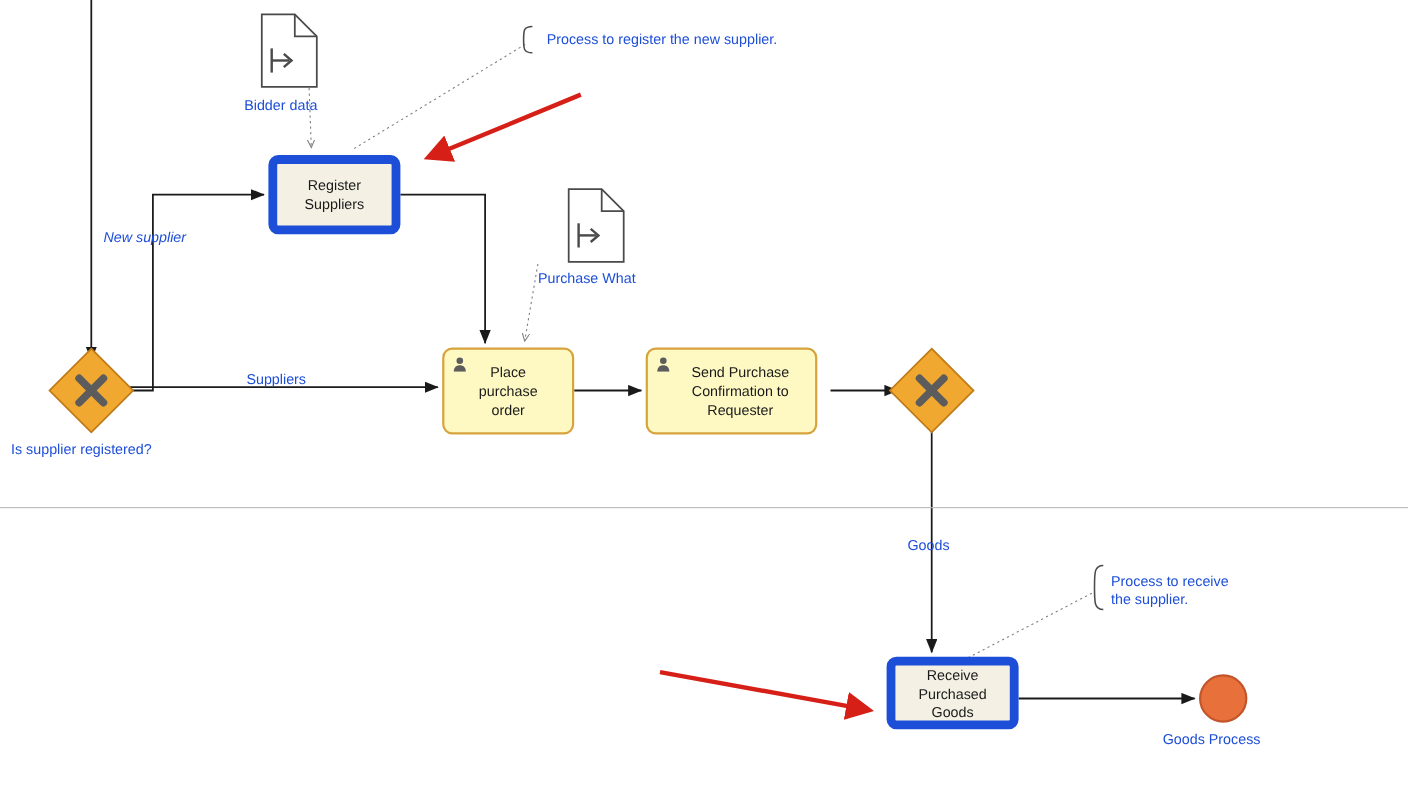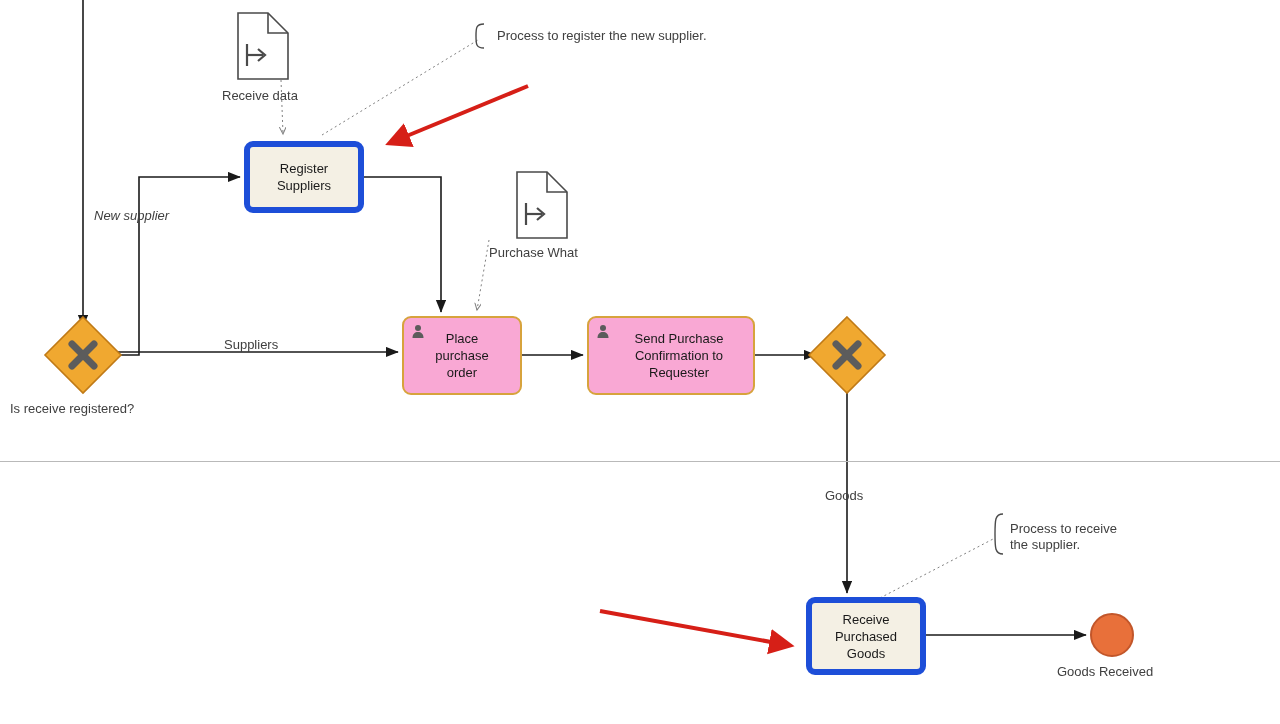--- a/index.html
+++ b/index.html
@@ -21,45 +21,45 @@
   svg.layer {
     position: absolute;
     left: 0;
     top: 0;
     width: 1280px;
     height: 724px;
   }
   .label {
     position: absolute;
     font-size: 13px;
-    color: #404040;
+    color: #1d4ed8;
     white-space: pre;
     line-height: 16px;
   }
   .label.center {
     text-align: center;
   }
   .task {
     position: absolute;
     border-radius: 9px;
     box-sizing: border-box;
     display: flex;
     align-items: center;
     justify-content: center;
     text-align: center;
     font-size: 13px;
     line-height: 17px;
     color: #1a1a1a;
   }
   .task.subprocess {
     background: #f4f0e4;
-    border: 6px solid #1d4ed8;
+    border: 8px solid #1d4ed8;
   }
   .task.user {
-    background: #f9a8d4;
+    background: #fef9c3;
     border: 2px solid #d7a33c;
   }
   .task .task-text {
     padding: 0 6px;
   }
   .user-icon {
     position: absolute;
     left: 7px;
     top: 6px;
     width: 14px;
@@ -174,41 +174,41 @@
   <div class="task user" style="left:402px; top:316px; width:120px; height:79px;">
     <svg class="user-icon" viewBox="0 0 14 14">
       <circle cx="7" cy="4" r="3" fill="#5c5c5c"></circle>
       <path d="M1.5,14 C1.5,9.8 4,8 7,8 C10,8 12.5,9.8 12.5,14 Z" fill="#5c5c5c"></path>
     </svg>
     <span class="task-text" style="white-space:pre-line;">Place
 purchase
 order</span>
   </div>
 
-  <div class="task user" style="left:587px; top:316px; width:168px; height:79px;padding-left:16px;">
+  <div class="task user" style="left:587px; top:316px; width:156px; height:79px;padding-left:16px;">
     <svg class="user-icon" viewBox="0 0 14 14">
       <circle cx="7" cy="4" r="3" fill="#5c5c5c"></circle>
       <path d="M1.5,14 C1.5,9.8 4,8 7,8 C10,8 12.5,9.8 12.5,14 Z" fill="#5c5c5c"></path>
     </svg>
     <span class="task-text" style="white-space:pre-line;">Send Purchase
 Confirmation to
 Requester</span>
   </div>
 
-  <div class="task subprocess" style="left:806px; top:597px; width:120px; height:78px;">
+  <div class="task subprocess" style="left:806px; top:597px; width:120px; height:66px;">
     <span class="task-text" style="white-space:pre-line;">Receive
 Purchased
 Goods</span>
   </div>
 
   <div class="endevent" style="left:1090px; top:613px;"></div>
 
-  <div class="label" style="left:10px; top:401px;">Is receive registered?</div>
-  <div class="label" style="left:1057px; top:664px;">Goods Received</div>
-  <div class="label" style="left:222px; top:88px;">Receive data</div>
+  <div class="label" style="left:10px; top:401px;">Is supplier registered?</div>
+  <div class="label" style="left:1057px; top:664px;">Goods Process</div>
+  <div class="label" style="left:222px; top:88px;">Bidder data</div>
   <div class="label" style="left:489px; top:245px;">Purchase What</div>
 
   <div class="label" style="left:94px; top:208px;font-style:italic;">New supplier</div>
   <div class="label" style="left:224px; top:337px;">Suppliers</div>
   <div class="label" style="left:825px; top:488px;">Goods</div>
 
   <div class="label" style="left:497px; top:28px;">Process to register the new supplier.</div>
   <div class="label" style="left: 1010px; top: 521px; white-space: pre-line;">Process to receive
 the supplier.</div>
 

